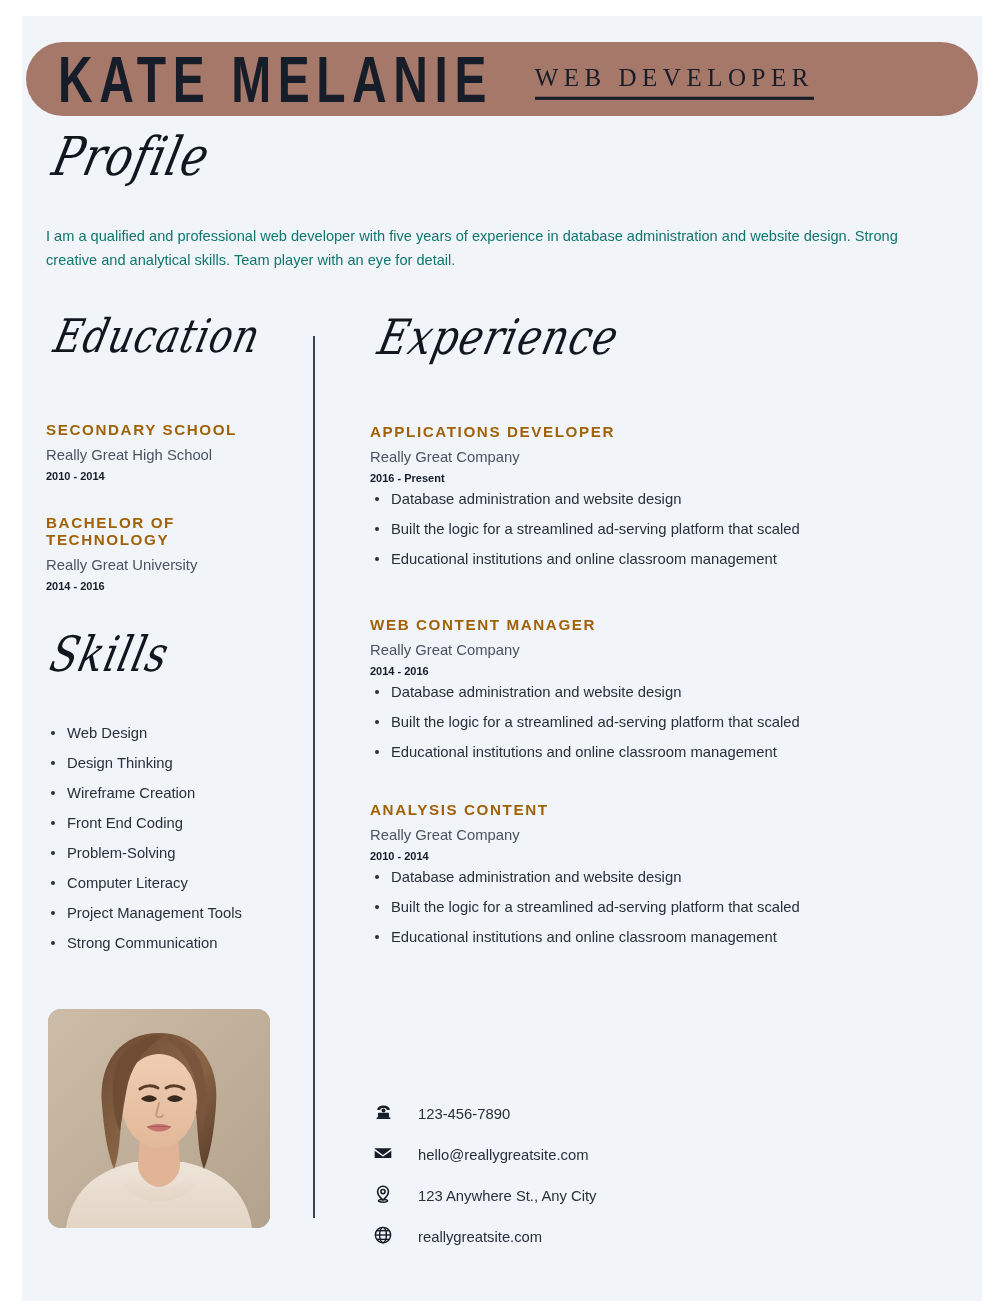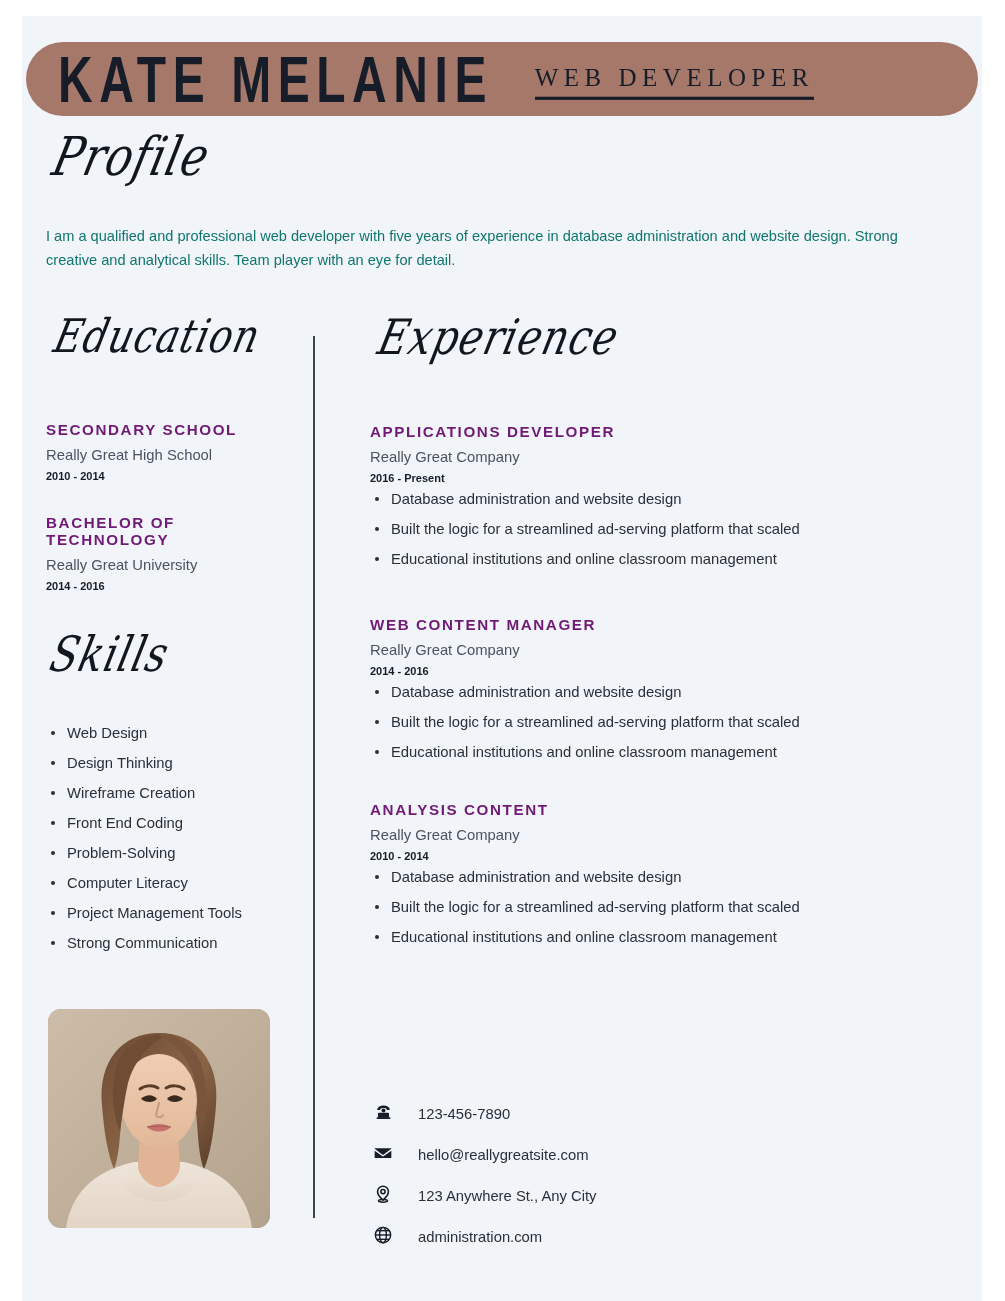--- a/index.html
+++ b/index.html
@@ -122,21 +122,21 @@
 
   .edu-head { font-size: 38px; display: block; margin-bottom: 8px; padding-left: 4px; }
 
   .entry { margin-top: 0px; }
   .entry + .entry { margin-top: 26px; }
 
   .entry-title {
     font-size: 15.2px;
     font-weight: 700;
     letter-spacing: 1.6px;
-    color: #701a75;
+    color: #a16207;
     margin-bottom: 9px;
   }
 
   .entry-sub {
     font-size: 14.8px;
     color: #4c5360;
     font-weight: 400;
     margin-bottom: 7px;
   }
 
@@ -403,17 +403,17 @@
     <div class="contact-row">
       <span class="contact-icon">
         <svg width="20" height="20" viewBox="0 0 24 24" fill="none" stroke="currentColor" stroke-width="1.7">
           <circle cx="12" cy="12" r="9.2"></circle>
           <ellipse cx="12" cy="12" rx="4.1" ry="9.2"></ellipse>
           <line x1="2.8" y1="12" x2="21.2" y2="12"></line>
           <path d="M4.3 6.8h15.4"></path>
           <path d="M4.3 17.2h15.4"></path>
         </svg>
       </span>
-      <span class="contact-text">administration.com</span>
+      <span class="contact-text">reallygreatsite.com</span>
     </div>
 
   </div>
 </div>
 
 </body></html>

